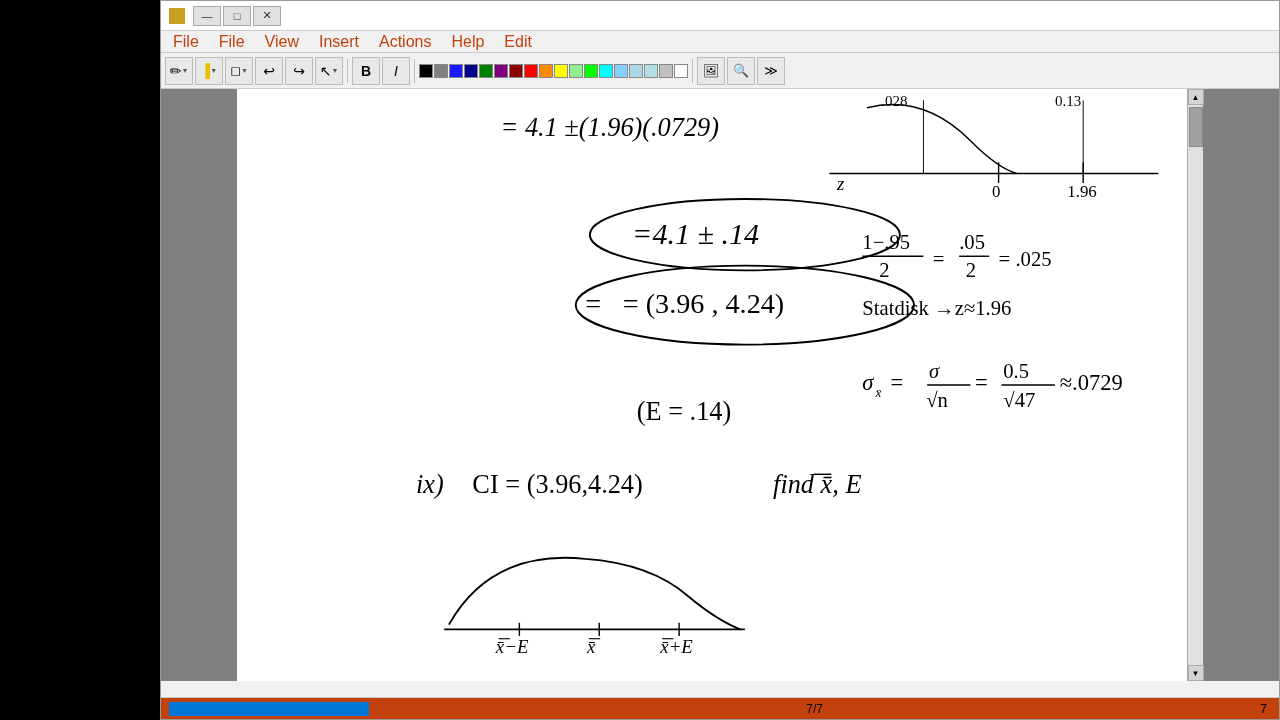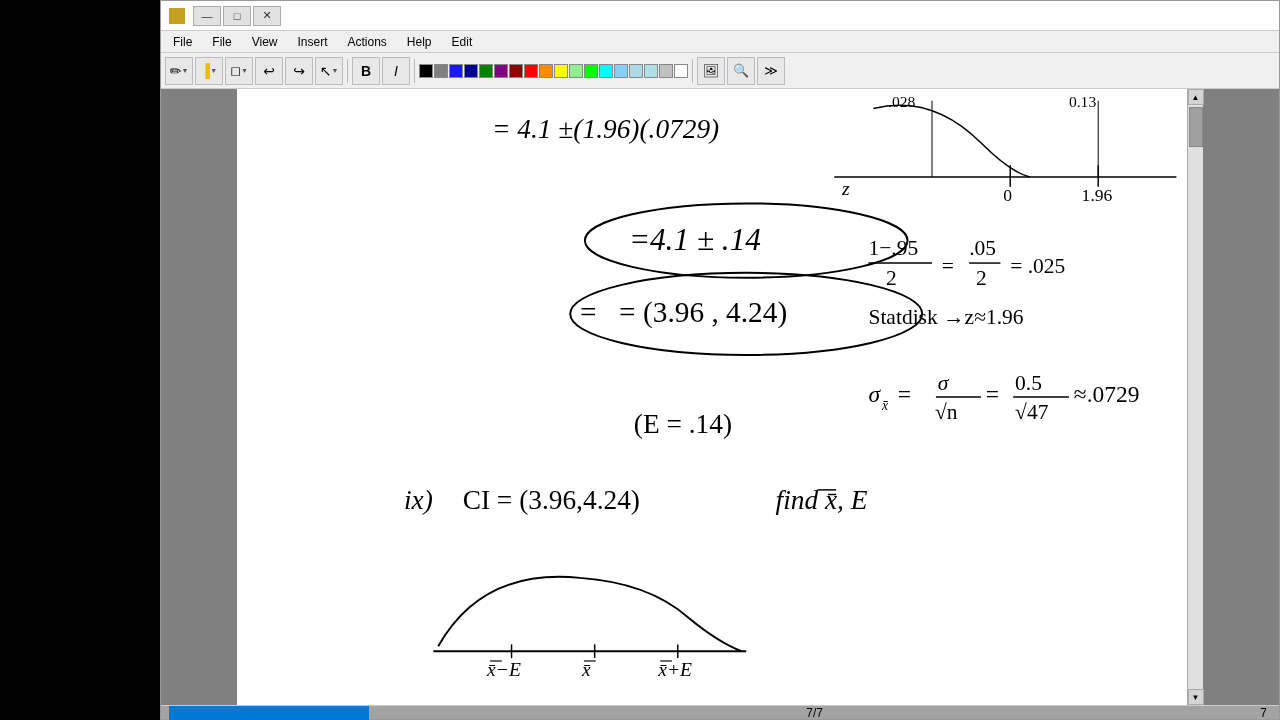--- a/index.html
+++ b/index.html
@@ -73,22 +73,22 @@
       height: 22px;
       background: #f0f0f0;
       border-bottom: 1px solid #ccc;
       display: flex;
       align-items: center;
       padding: 0 4px;
       gap: 4px;
     }
     .menu-item {
       padding: 2px 8px;
-      font-size: 12px;
-      color: #000000;
+      font-size: 16px;
+      color: #c2410c;
       cursor: pointer;
     }
 
     
     #toolbar {
       height: 36px;
       background: #f0f0f0;
       border-bottom: 1px solid #ccc;
       display: flex;
       align-items: center;
@@ -171,28 +171,29 @@
       width: 14px;
       height: 40px;
       background: #a0a0a0;
       border: 1px solid #888;
       margin-top: 2px;
       cursor: pointer;
     }
 
     
     #statusbar {
-      height: 14px;
-      background: #a3a3a3;
+      height: 22px;
+      background: #c2410c;
       border-top: 1px solid #ccc;
       display: flex;
       align-items: center;
       padding: 0 8px;
       justify-content: space-between;
       font-size: 12px;
+      margin-top: 16px;
     }
     #statusbar-progress {
       height: 14px;
       background: #0078d7;
       width: 200px;
     }
 
     
     #math-content {
       position: absolute;

